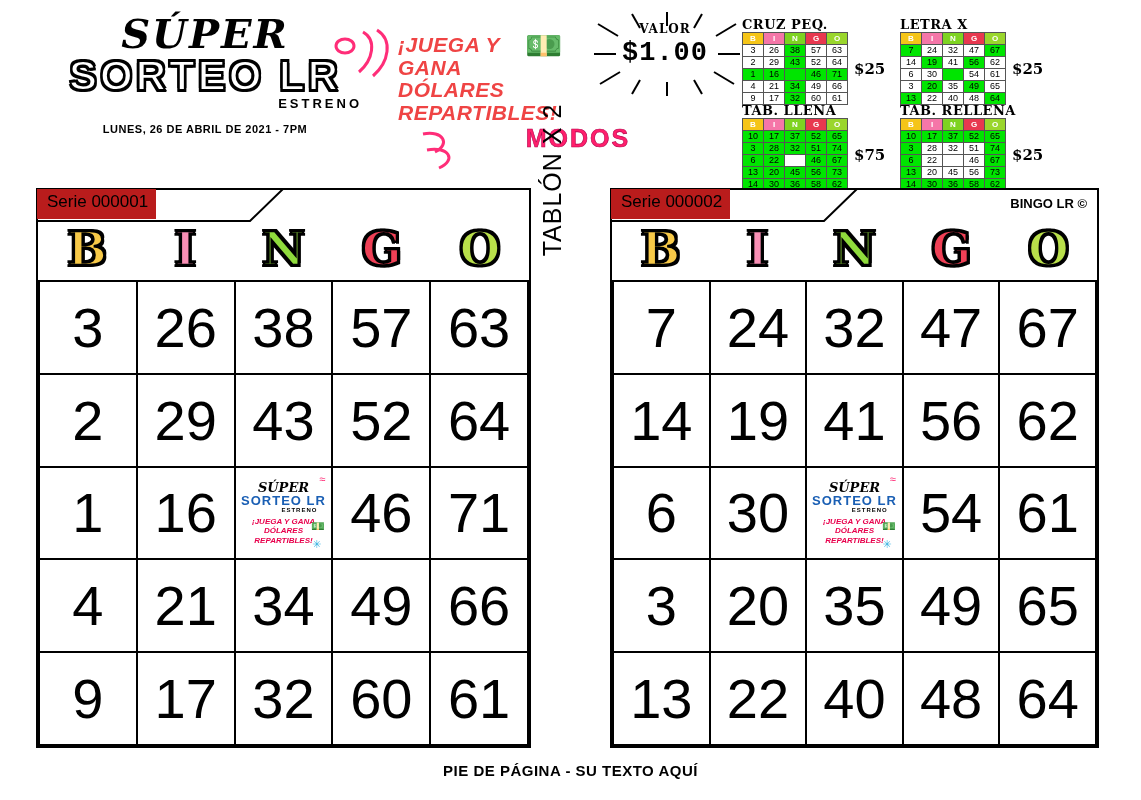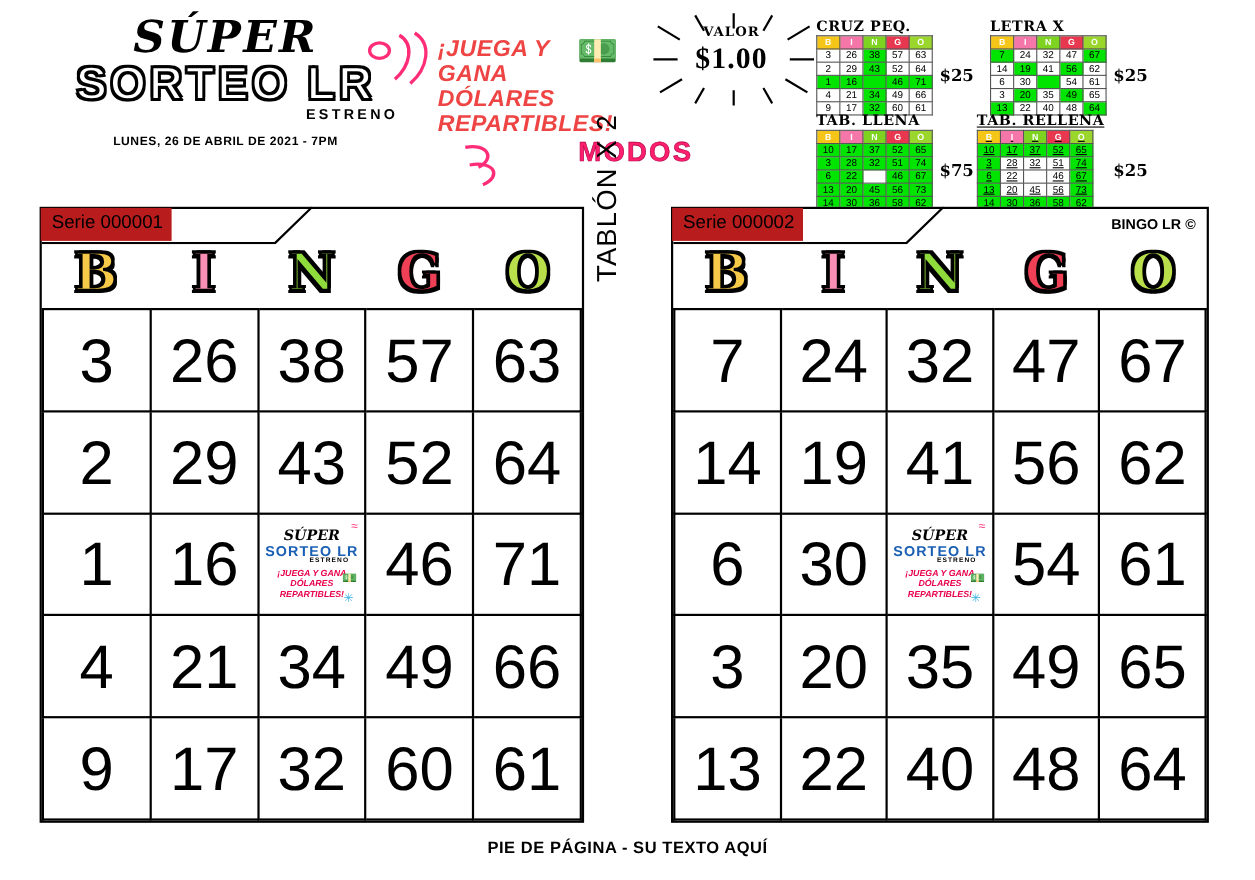--- a/index.html
+++ b/index.html
@@ -95,21 +95,21 @@
     width: 130px;
     text-align: center;
   }
   .valor-label {
     font-family: "DejaVu Serif", serif;
     font-weight: bold;
     font-size: 12px;
     letter-spacing: 1px;
   }
   .valor-amount {
-    font-family: Liberation Serif, serif;
+    font-family: Liberation Mono, monospace;
     font-weight: bold;
     font-size: 27px;
     letter-spacing: 1px;
     margin-top: 2px;
   }
   .rays {
     position: absolute;
     left: 592px; top: 10px;
   }
 
@@ -547,21 +547,21 @@
               <td class="mark">30</td>
               <td class="mark">36</td>
               <td class="mark">58</td>
               <td class="mark">62</td>
             </tr>
       </tbody>
         </table>
     </div>
     <div class="price" style="left:112px; top:128px;">$75</div>
 
-    <div class="pat" style="left:146px; top:86px;text-decoration:underline;">
+    <div class="pat" style="left:158px; top:86px;">
       <div class="pat-title">TAB. RELLENA</div>
       <table class="mini">
           <tbody>
         <tr class="hdr">
           <td class="hB">B</td>
           <td class="hI">I</td>
           <td class="hN">N</td>
           <td class="hG">G</td>
           <td class="hO">O</td>
         </tr>

